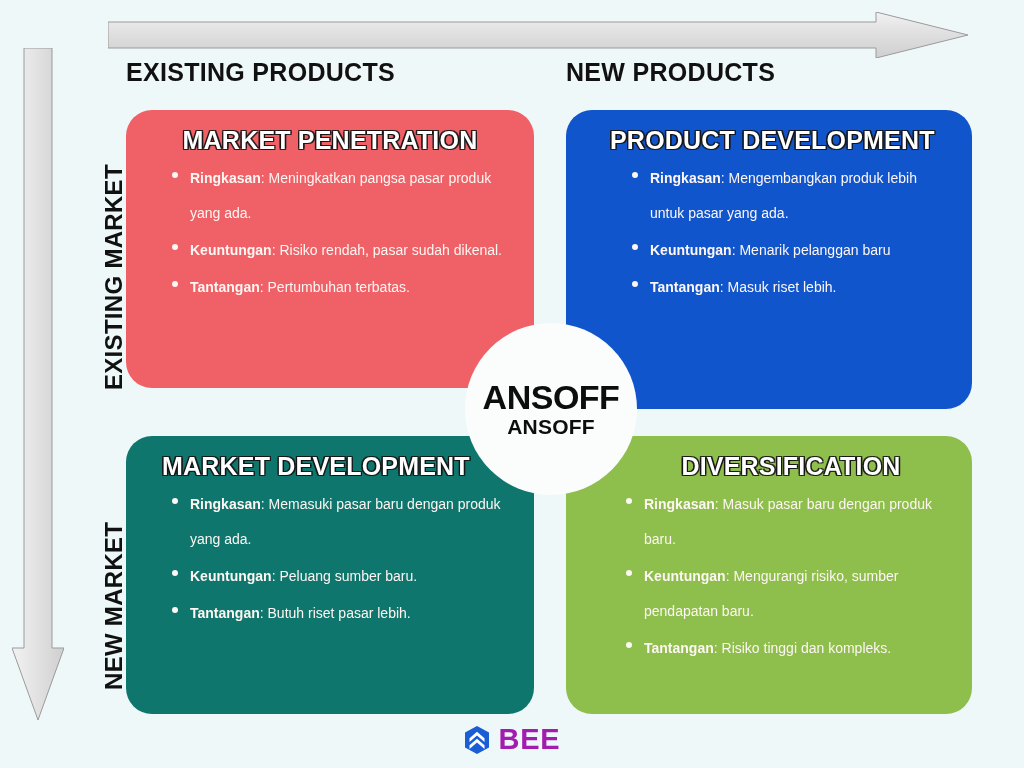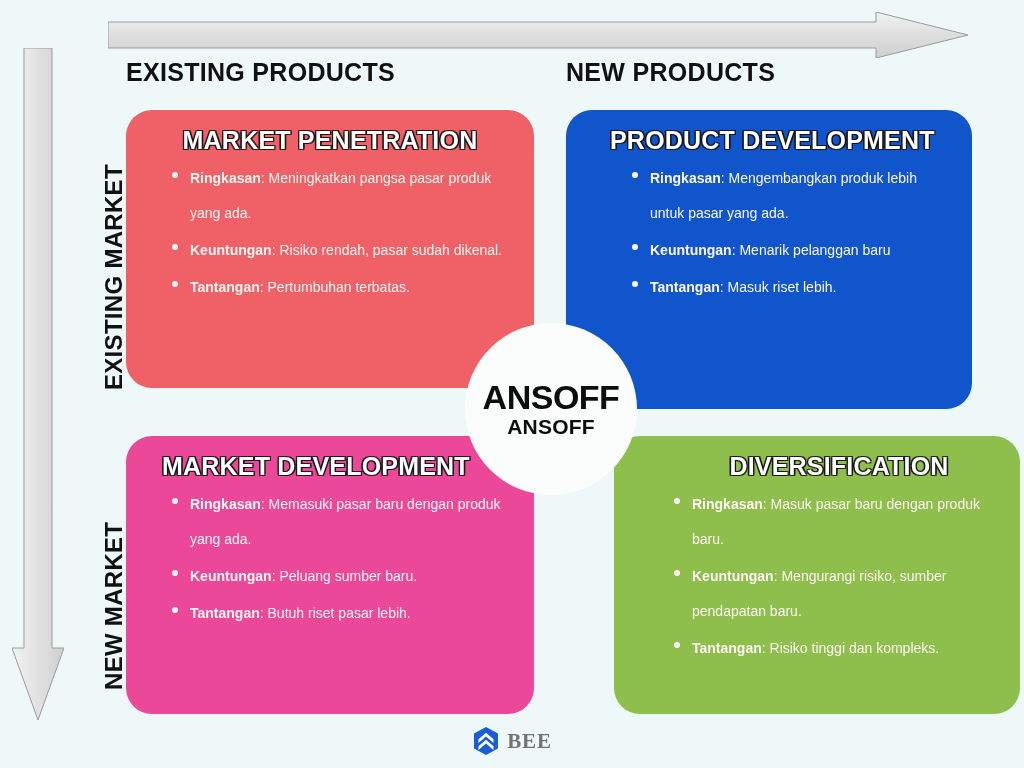--- a/index.html
+++ b/index.html
@@ -71,26 +71,25 @@
   #quad-market-penetration {
     left: 126px;  top: 110px;  width: 408px; height: 278px;
     background: #ef6067;
   }
   #quad-product-development {
     left: 566px;  top: 110px;  width: 406px; height: 299px;
     background: #1055cc;
   }
   #quad-market-development {
     left: 126px;  top: 436px;  width: 408px; height: 278px;
-    background: #ec4899;
+    background: #0f766e;
   }
   #quad-diversification {
     left: 566px;  top: 436px;  width: 406px; height: 278px;
     background: #8ebe4b;
-    margin-left: 48px;
   }
 
   .quad-title {
     text-align: center;
     font-size: 25px;
     font-weight: bold;
     color: #ffffff;
     letter-spacing: 0.2px;
     margin: 6px 0 6px 0;
     text-shadow:
@@ -169,25 +168,24 @@
     position: absolute;
     left: 0;
     right: 0;
     bottom: 12px;
     display: flex;
     align-items: center;
     justify-content: center;
     gap: 7px;
   }
   #brand-name {
-    font-size: 21px;
-    font-weight: bold;
-    color: #737373;
+    font-size: 29px;
+    font-weight: bold;
+    color: #a21caf;
     letter-spacing: 0.8px;
-    font-family: Liberation Serif, serif;
   }
 </style>
 </head>
 <body>
 
 <svg id="top-arrow" viewBox="0 0 860 46" preserveAspectRatio="none">
   <defs>
     <linearGradient id="gradH" x1="0" y1="0" x2="0" y2="1">
       <stop offset="0%" stop-color="#f2f2f2"></stop>
       <stop offset="45%" stop-color="#e0e0e0"></stop>

